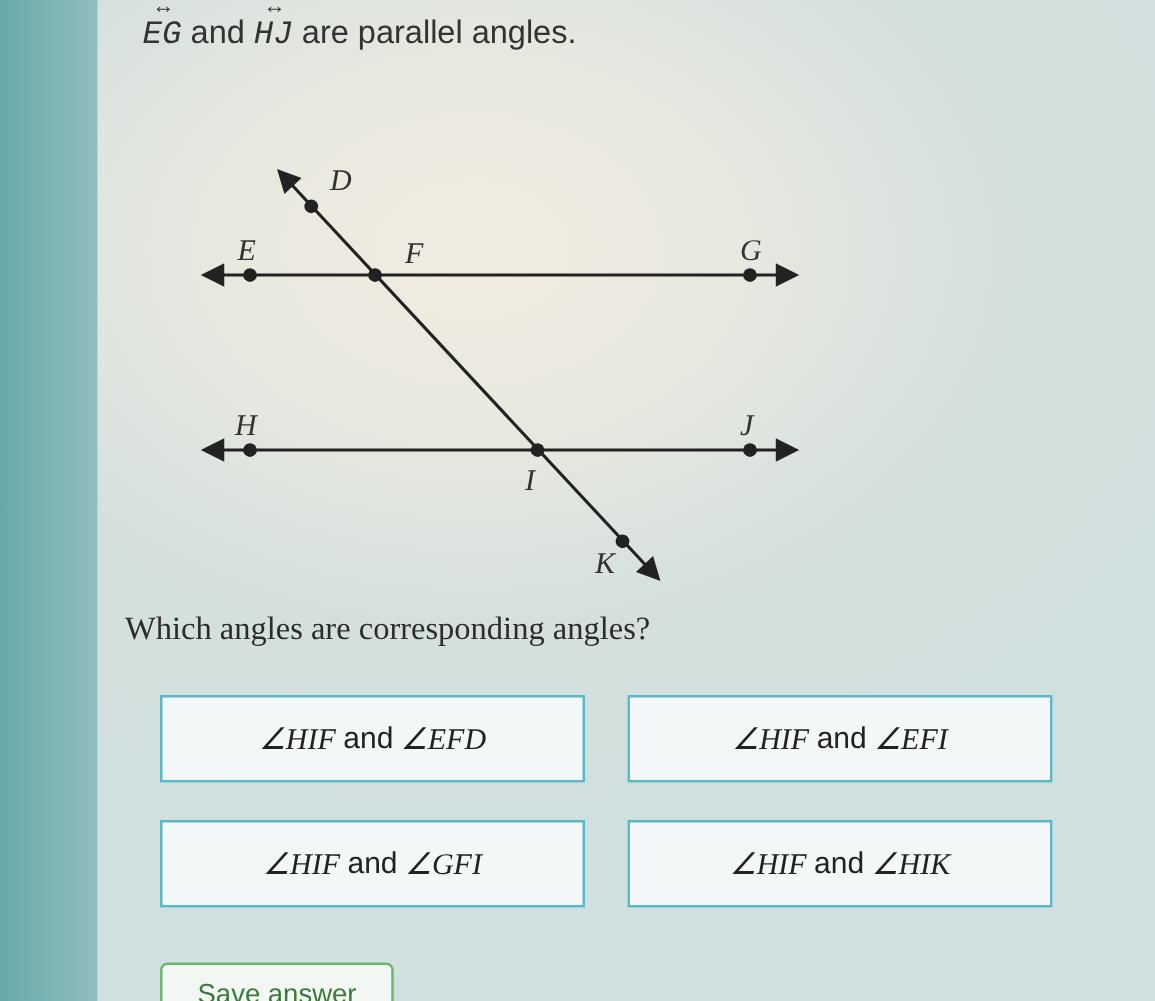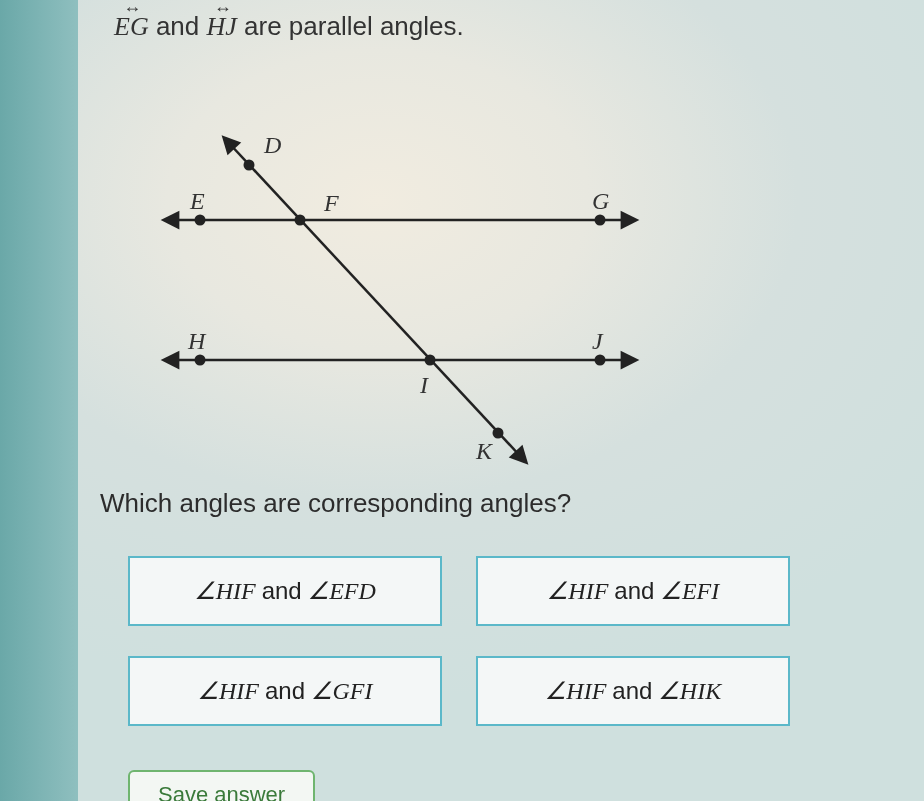--- a/index.html
+++ b/index.html
@@ -28,50 +28,51 @@
     background: linear-gradient(to right, #6aa8a8, #8fbfbf);
   }
   .prompt {
     position: absolute;
     left: 114px;
     top: 8px;
     font-size: 26px;
     color: #333;
     font-style: normal;
   }
-  .prompt .italic { font-style: italic; font-family: Liberation Serif, serif; text-align: center;}
+  .prompt .italic { font-style: italic; font-family: Liberation Mono, monospace; text-align: center;}
   .prompt .over { text-decoration: none; position: relative; display:inline-block; padding-top:4px;}
   .prompt .over::before{
     content:"↔"; position:absolute; left:0; right:0; top:-12px; text-align:center; font-style:normal; font-size:18px; letter-spacing:-2px;
   }
   .diagram {
     position: absolute;
     left: 140px;
     top: 100px;
     width: 520px;
     height: 370px;
   }
   .question {
     position: absolute;
     left: 100px;
     top: 488px;
     font-size: 26px;
     color: #2c2c2c;
+    font-family: Liberation Serif, serif;
   }
   .options {
     position: absolute;
     left: 128px;
     top: 556px;
     width: 740px;
   }
   .opt-row { display:flex; gap: 34px; margin-bottom: 30px;}
   .option {
     border: 2px solid #5bb8c9;
     background: #f4f7f7;
-    width: 314px;
+    width: 340px;
     height: 70px;
     display:flex;
     align-items:center;
     justify-content:center;
     font-size: 24px;
     font-style: italic;
     font-family: Georgia, 'Times New Roman', serif;
     color: #222;
     cursor: pointer;
   }

